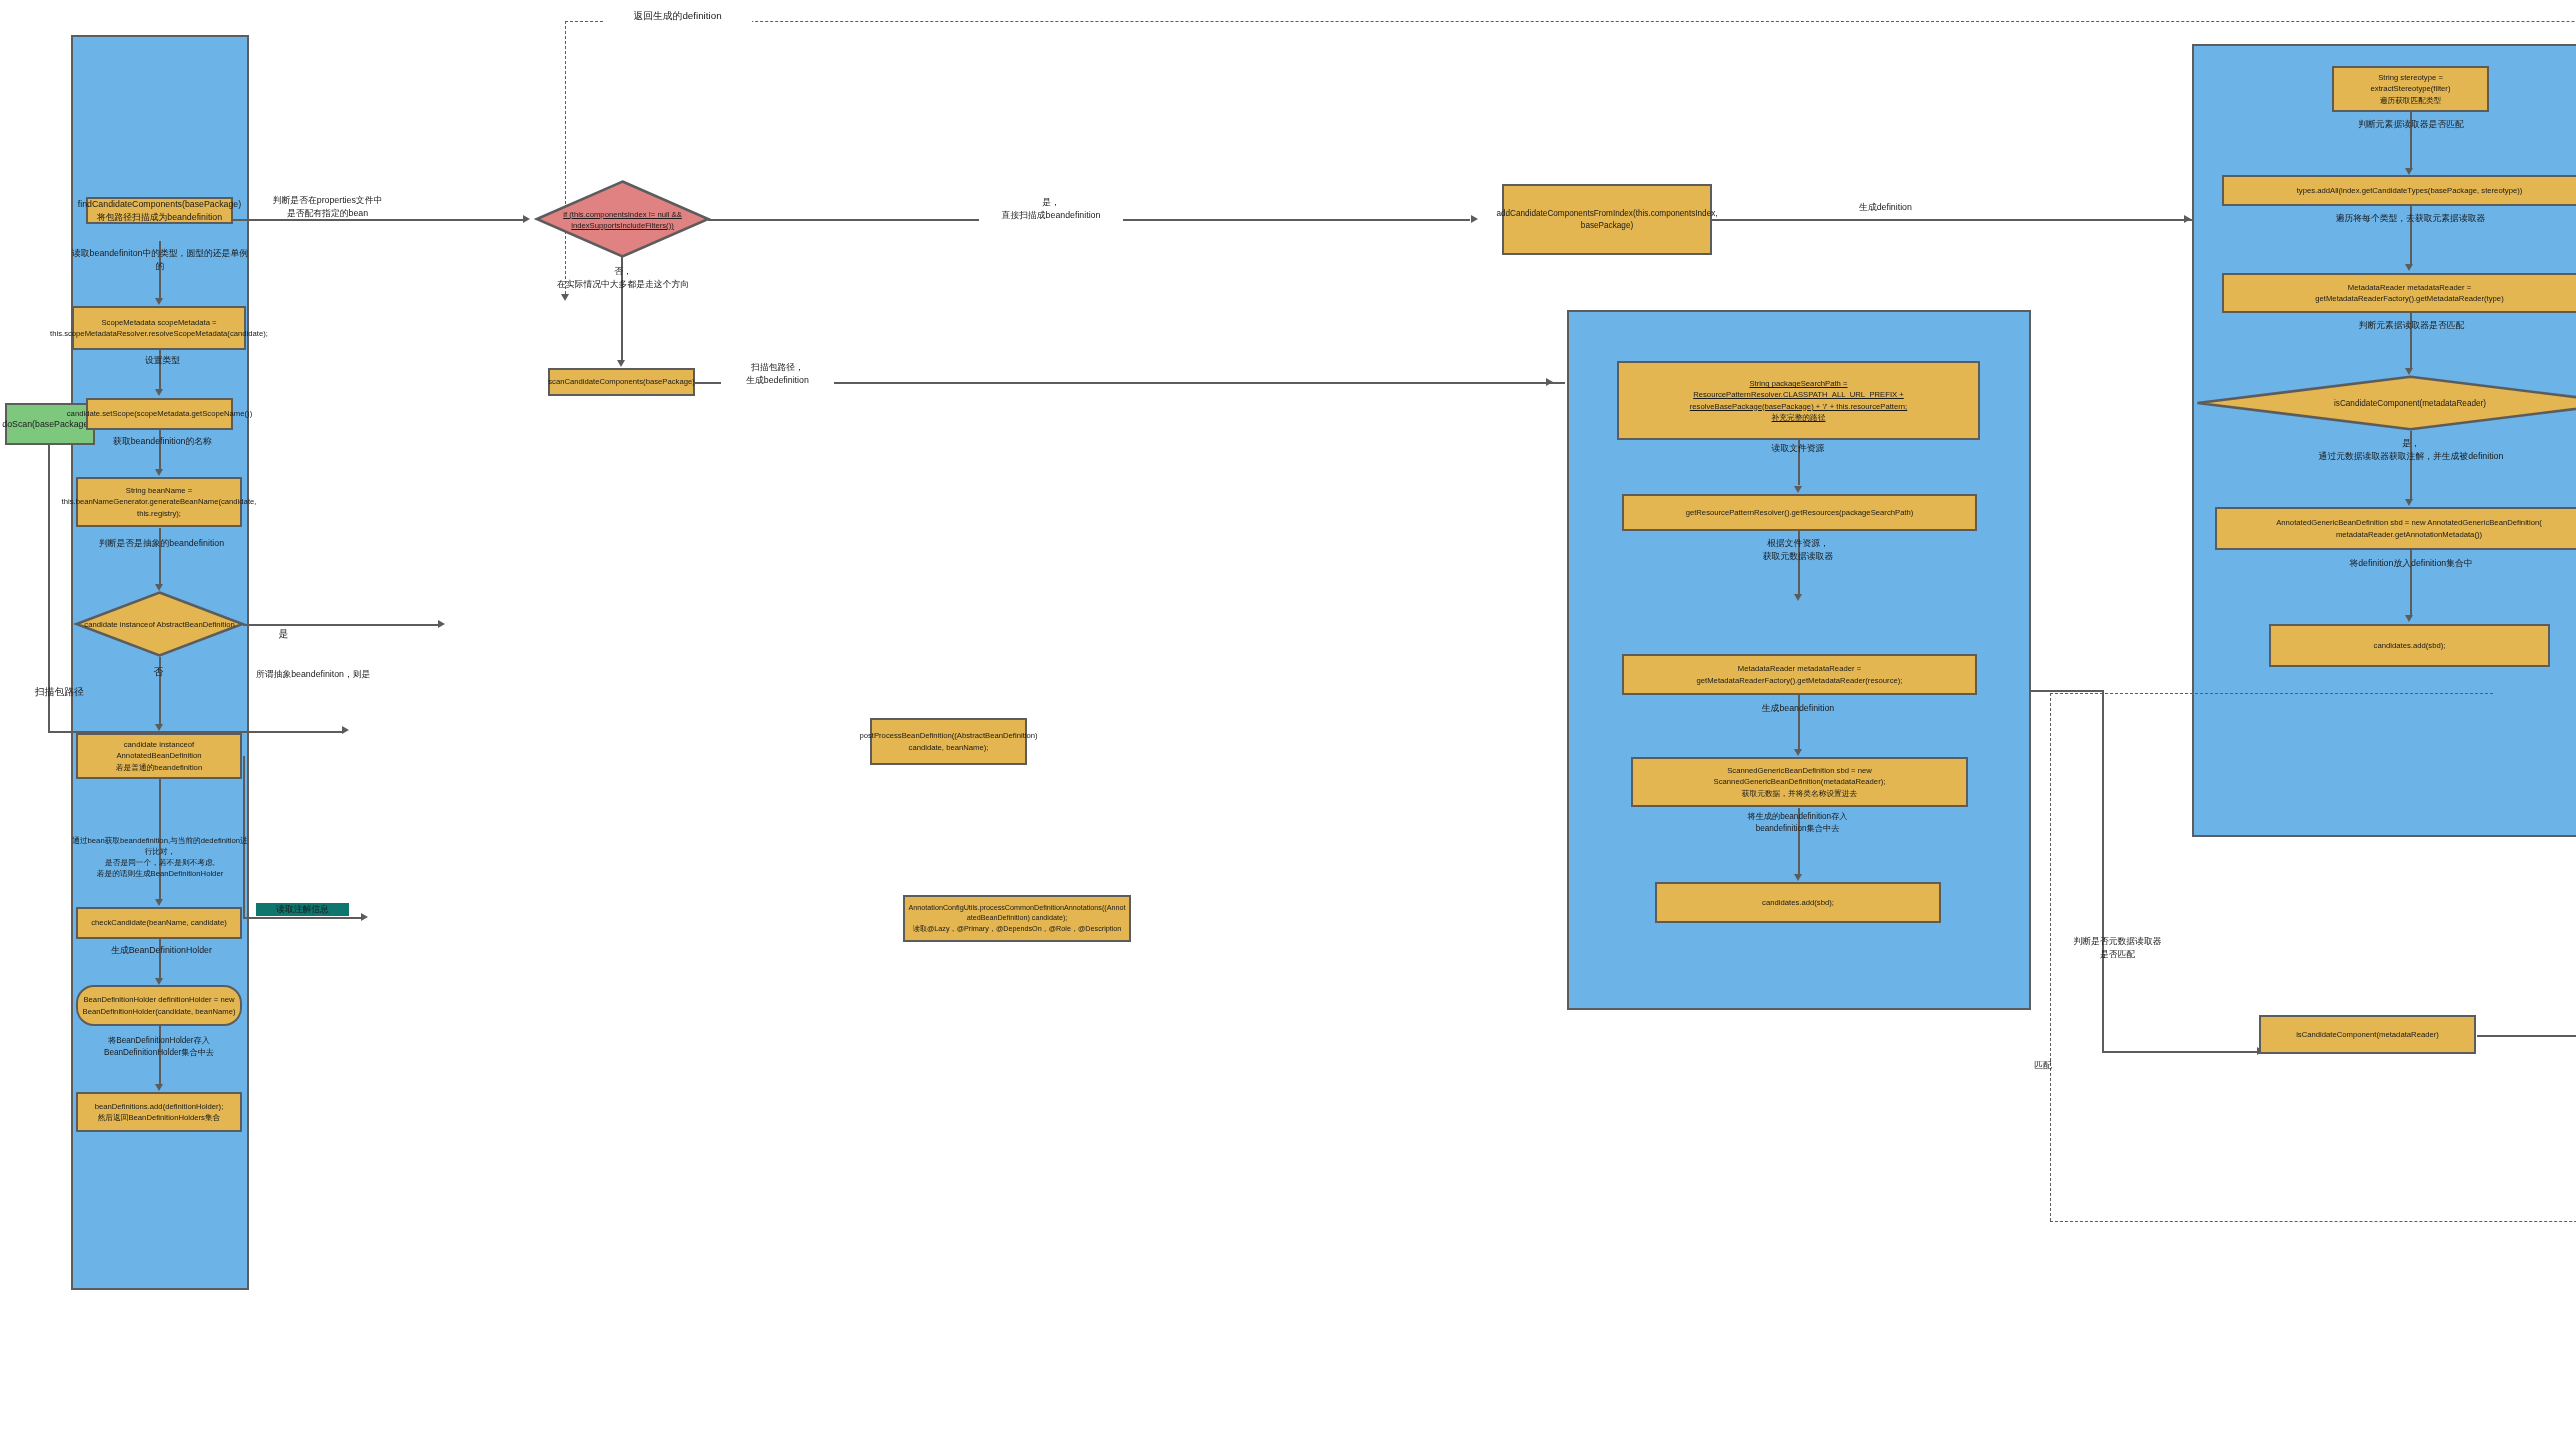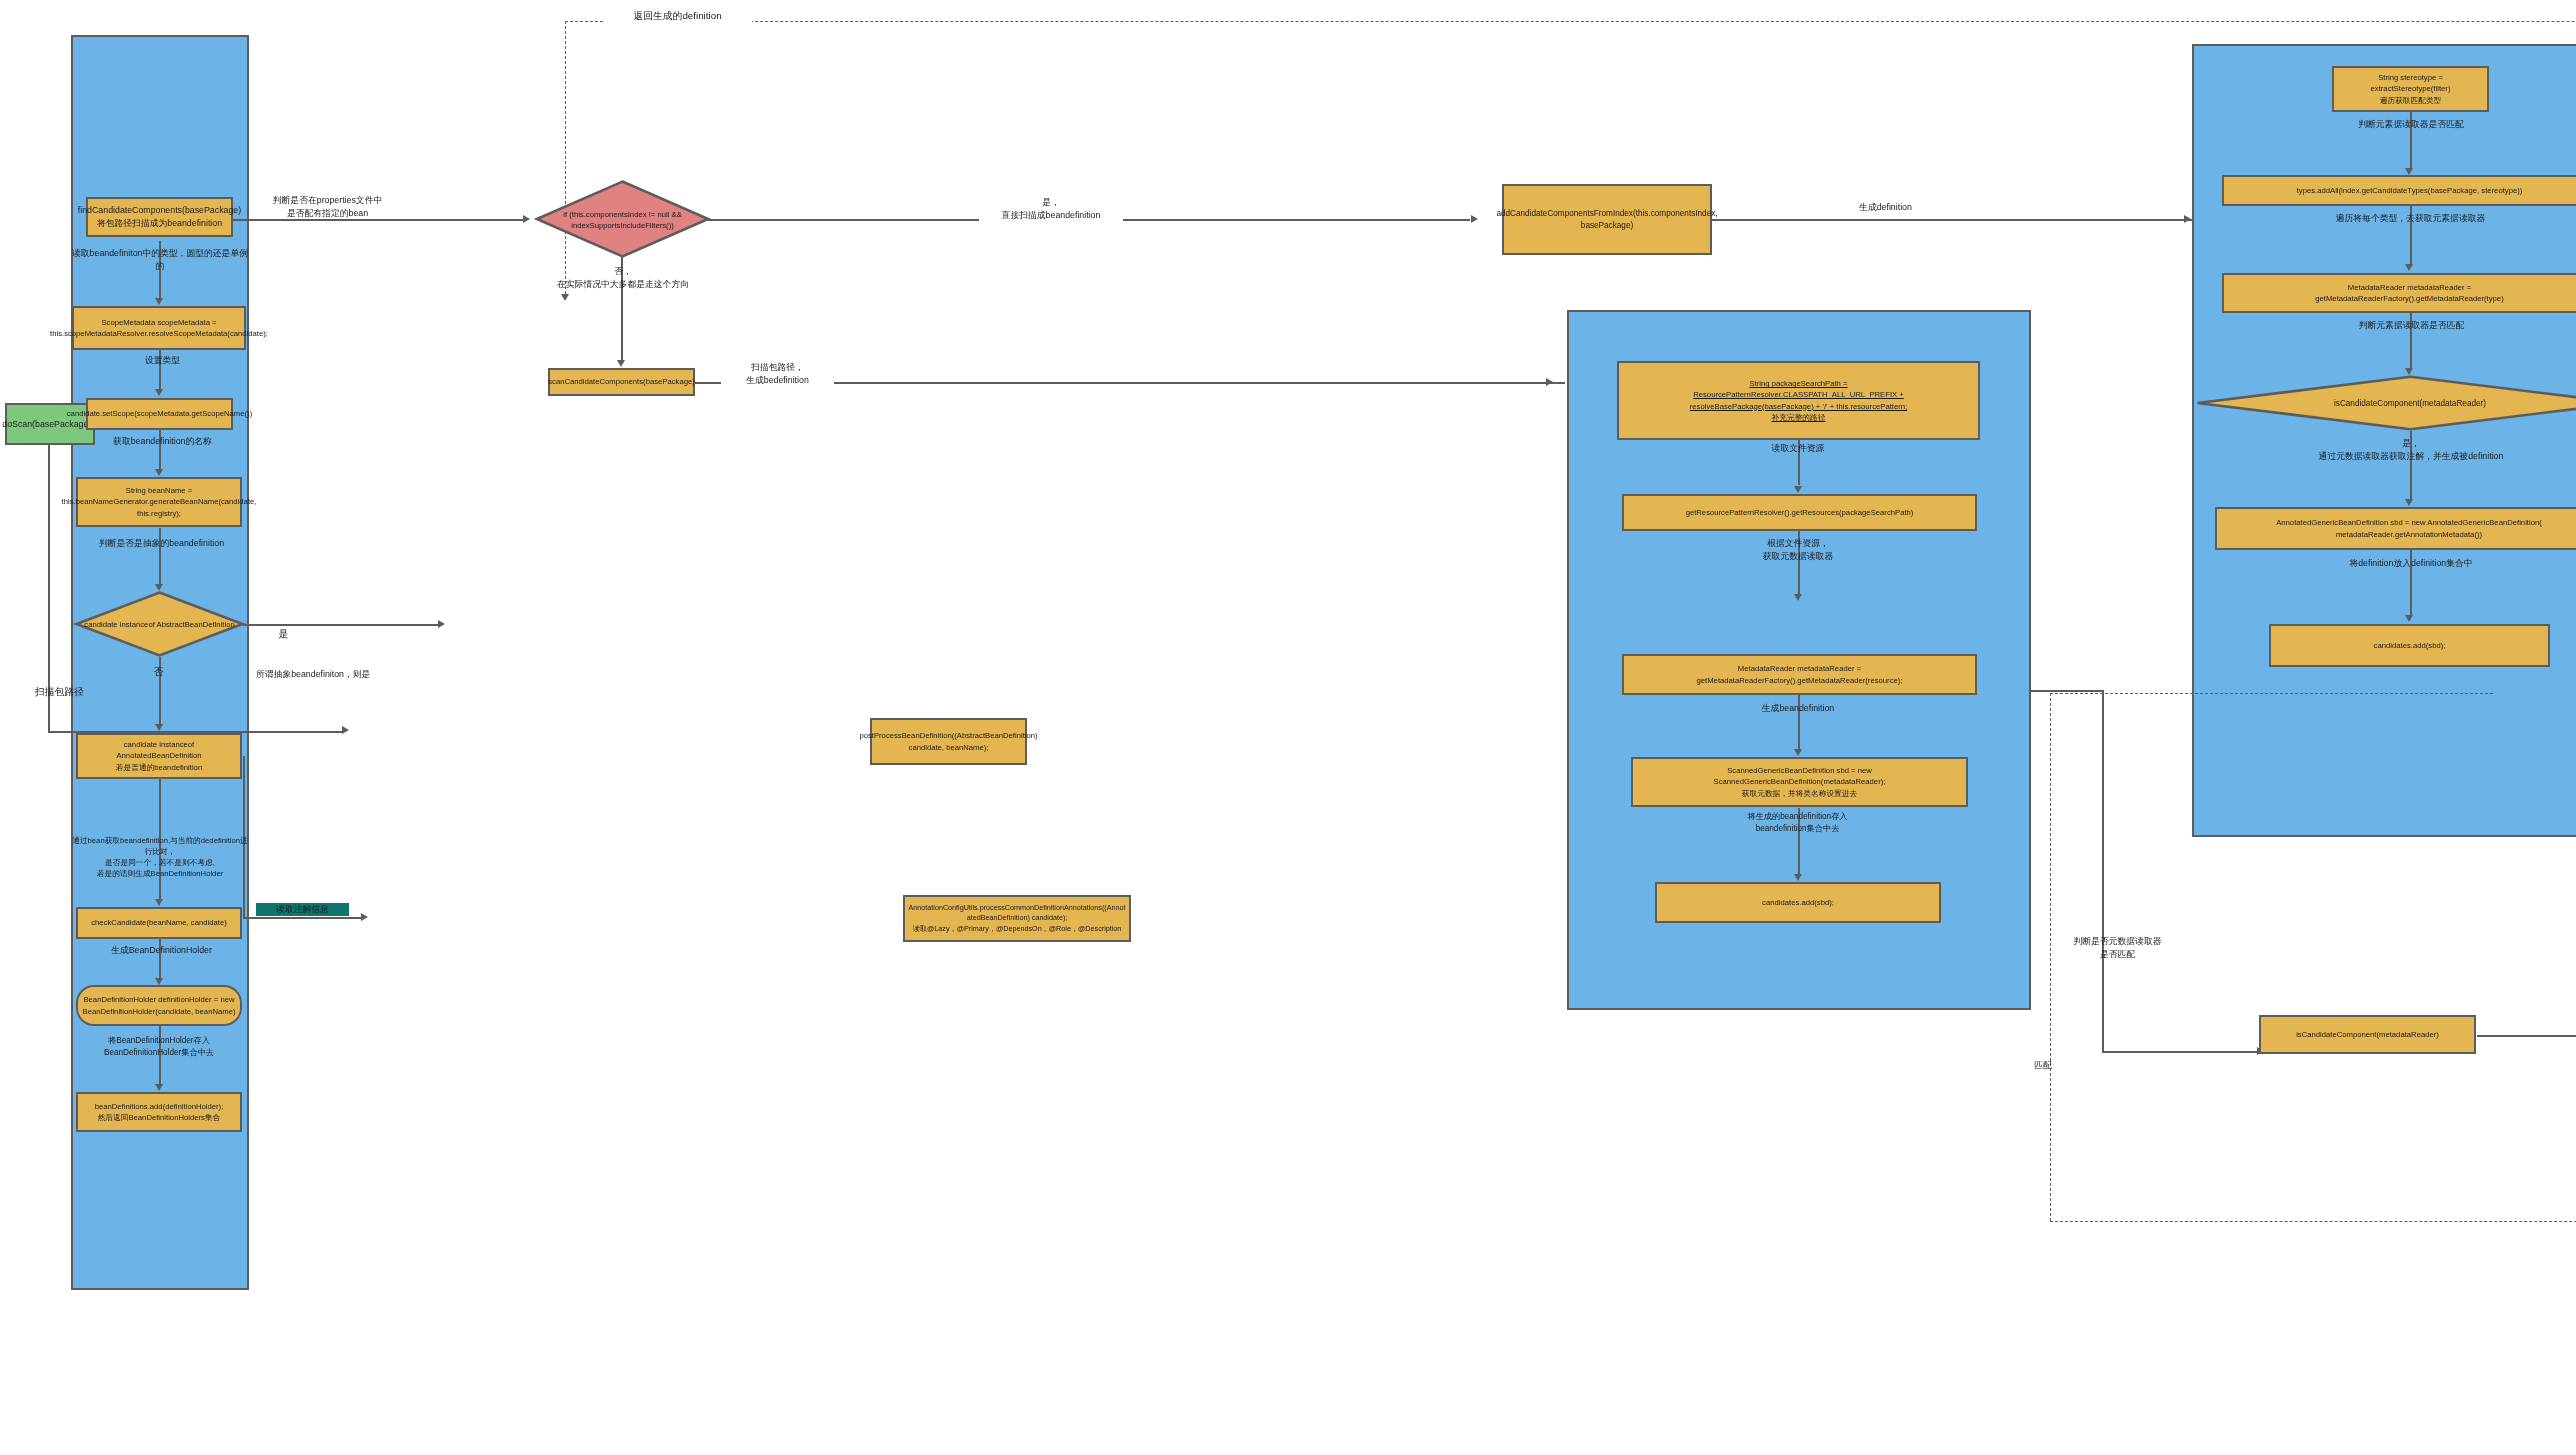--- a/index.html
+++ b/index.html
@@ -127,21 +127,21 @@
   <div class="arrow right" style="left:2257px; top:1047px;"></div>
   <div class="line h" style="left:2030px; top:690px; width:74px;"></div>
 
   <div class="node green" style="left:5.2px; top:403px; width:90px; height:42px; font-size:8.8px;">doScan(basePackages);</div>
 
   <div class="line v" style="left:48px; top:445px; height:286px;"></div>
   <div class="line h" style="left:48px; top:731px; width:294px;"></div>
   <div class="arrow right" style="left:342px; top:726px;"></div>
   <div class="label" style="left:10.3px; top:685px; width:98px; font-size:9.8px;">扫描包路径</div>
 
-  <div class="node orange" style="left:86px; top:197px; width:147px; height:40px; font-size:8.8px;">findCandidateComponents(basePackage)
+  <div class="node orange" style="left:86px; top:197px; width:147px; height:27px; font-size:8.8px;">findCandidateComponents(basePackage)
 将包路径扫描成为beandefinition</div>
 
   <div class="line v" style="left:159px; top:241px; height:57px;"></div>
   <div class="arrow down" style="left:155px; top:298px;"></div>
   <div class="label" style="left:71px; top:247px; width:178px; font-size:8.8px;">读取beandefiniton中的类型，圆型的还是单例的</div>
 
   <div class="node orange" style="left:72px; top:306px; width:174px; height:44px; font-size:7.7px;">ScopeMetadata scopeMetadata =
 this.scopeMetadataResolver.resolveScopeMetadata(candidate);</div>
 
   <div class="line v" style="left:159px; top:350px; height:39px;"></div>
@@ -216,21 +216,21 @@
 然后返回BeanDefinitionHolders集合</div>
 
   <div class="line h" style="left:233px; top:219px; width:291px;"></div>
   <div class="arrow right" style="left:523px; top:215px;"></div>
   <div class="label" style="left:258px; top:194px; width:139px; font-size:8.8px;">判断是否在properties文件中
 是否配有指定的bean</div>
 
   <svg class="diamond" style="left:535px; top:180px;" width="175" height="78" viewBox="0 0 340 152">
     <polygon points="170,3 337,76 170,149 3,76" fill="#e08282" stroke="#5c5c5c" stroke-width="5"></polygon>
   </svg>
-  <div class="diamond-text" style="left:540px; top:204px; width:165px; height:32px; font-size:7.7px;">if (this.componentsIndex != null &amp;&amp;
+  <div class="diamond-text" style="left:540px; top:204px; width:165px; height:32px; font-size:7.7px;text-decoration:underline;">if (this.componentsIndex != null &amp;&amp;
 indexSupportsIncludeFilters())</div>
 
   <div class="line h" style="left:708px; top:219px; width:762px;"></div>
   <div class="arrow right" style="left:1471px; top:215px;"></div>
   <div class="label" style="left:979px; top:196px; width:144px; font-size:8.8px; background:#ffffff;">是，
 直接扫描成beandefinition</div>
 
   <div class="line v" style="left:621px; top:257px; height:103px;"></div>
   <div class="arrow down" style="left:617px; top:360px;"></div>
   <div class="label" style="left:520px; top:265px; width:206px; font-size:8.8px;">否，

